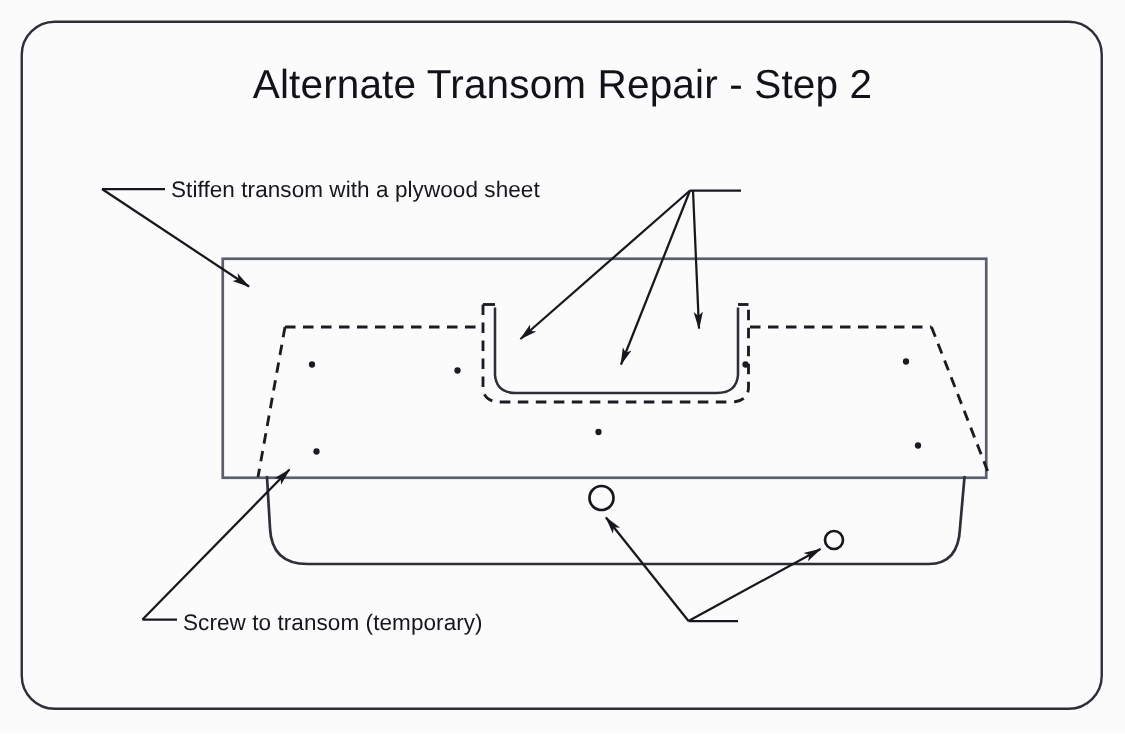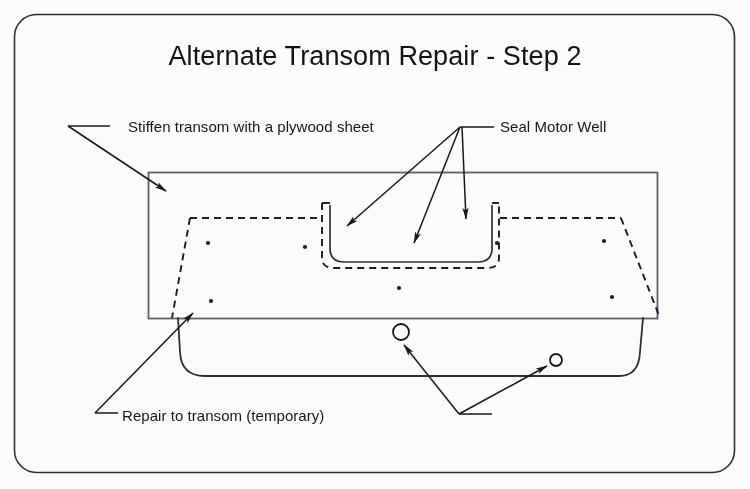--- a/index.html
+++ b/index.html
@@ -37,21 +37,21 @@
   }
   .callout-label {
     position: absolute;
     font-family: "Liberation Sans", sans-serif;
     font-size: 15px;
     font-weight: 400;
     color: #15171c;
     white-space: nowrap;
     letter-spacing: 0.05px;
   }
-  #label-stiffen   { left: 114px; top: 118px; margin-left: 14px; }
+  #label-stiffen   { left: 114px; top: 118px; }
   #label-motorwell { left: 500px; top: 118px; }
   #label-screw     { left: 122px; top: 407px; }
   #label-holes     { left: 496px; top: 407px; }
 </style>
 </head>
 <body>
 
 <div id="page">
 
   <svg id="diagram-svg" viewBox="0 0 750 489" xmlns="http://www.w3.org/2000/svg">
@@ -125,18 +125,17 @@
     <path d="M459,414 L492,414" fill="none" stroke="#16181d" stroke-width="1.5"></path>
     <path d="M459,414 L404,345" fill="none" stroke="#16181d" stroke-width="1.5" marker-end="url(#arrowhead)"></path>
     <path d="M459,414 L547,366" fill="none" stroke="#16181d" stroke-width="1.5" marker-end="url(#arrowhead)"></path>
 
   </svg>
 
   <div class="diag-title">Alternate Transom Repair - Step 2</div>
 
   <div class="callout-label" id="label-stiffen">Stiffen transom with a plywood sheet</div>
 
-  <div class="callout-label" id="label-motorwell">Seal Motor Well</div>
 
-  <div class="callout-label" id="label-screw">Repair to transom (temporary)</div>
+  <div class="callout-label" id="label-screw">Screw to transom (temporary)</div>
 
 
 </div>
 
 </body></html>

